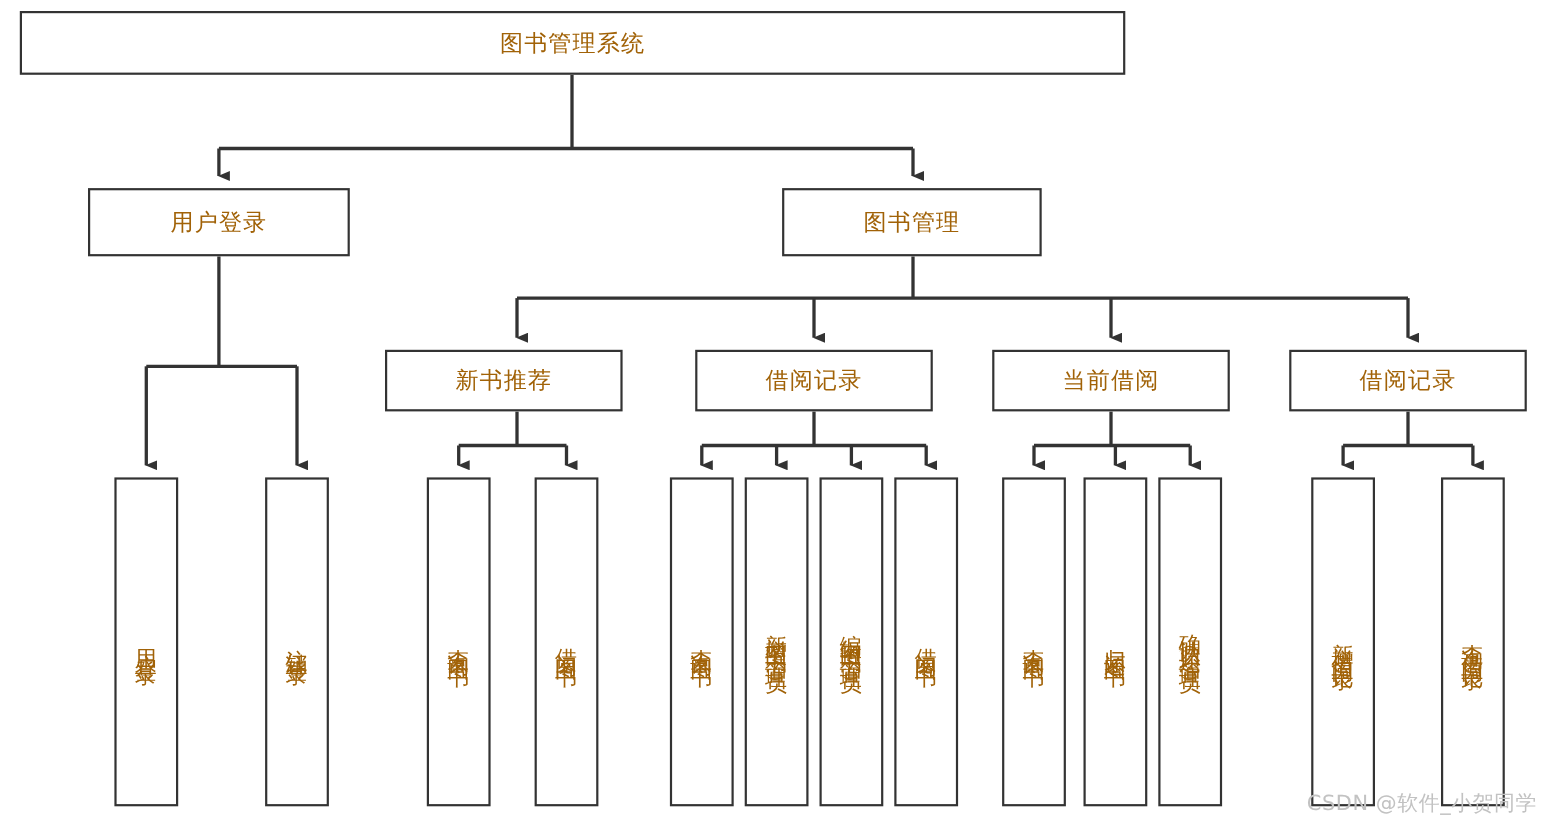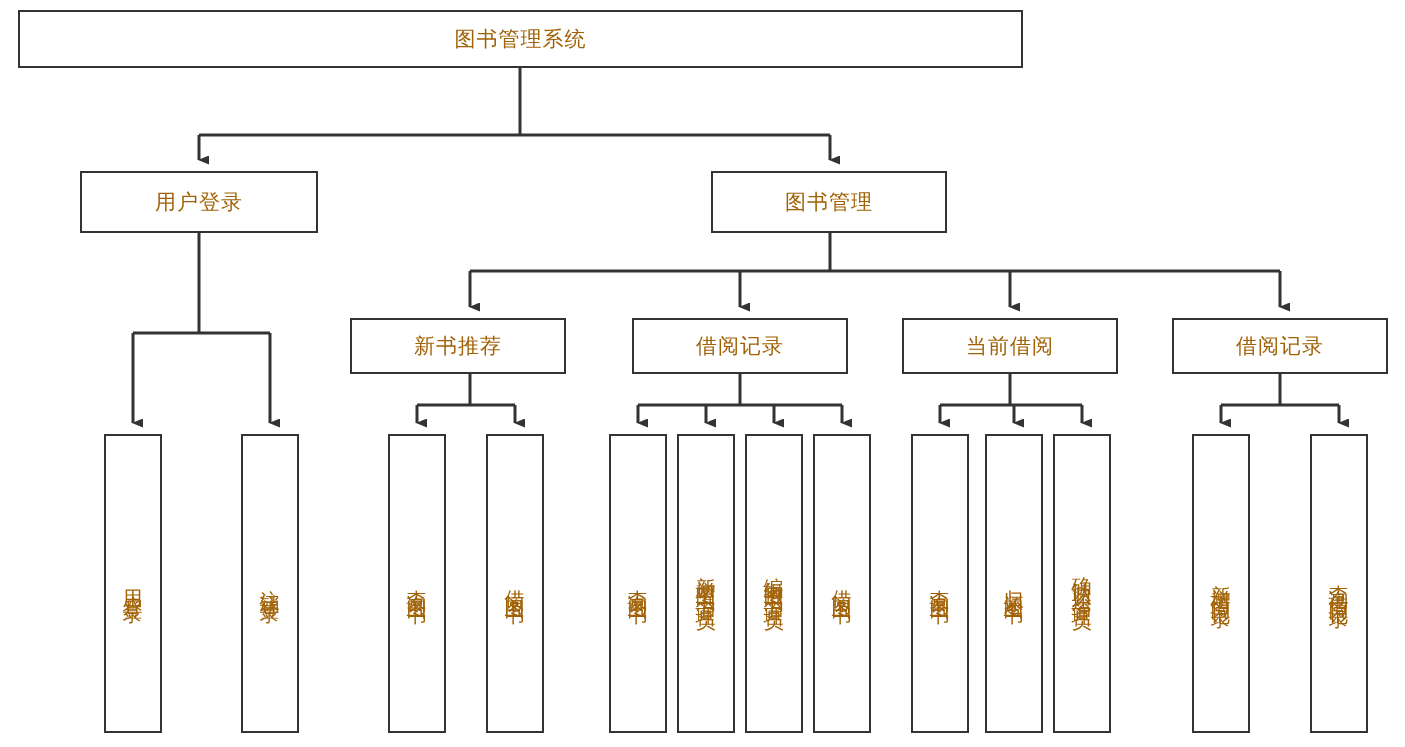--- a/index.html
+++ b/index.html
@@ -170,14 +170,15 @@
   <div class="node vert" style="left:1053px; top:434px; width:58px; height:299px;">
     <span class="vlabel">确认归还（管理员）</span>
   </div>
   <div class="node vert" style="left:1192px; top:434px; width:58px; height:299px;">
     <span class="vlabel">新增借阅记录</span>
   </div>
   <div class="node vert" style="left:1310px; top:434px; width:58px; height:299px;">
     <span class="vlabel">查询借阅记录</span>
   </div>
 
+  <div class="watermark">CSDN @软件_小贺同学</div>
 
 </div>
 
 </body></html>

